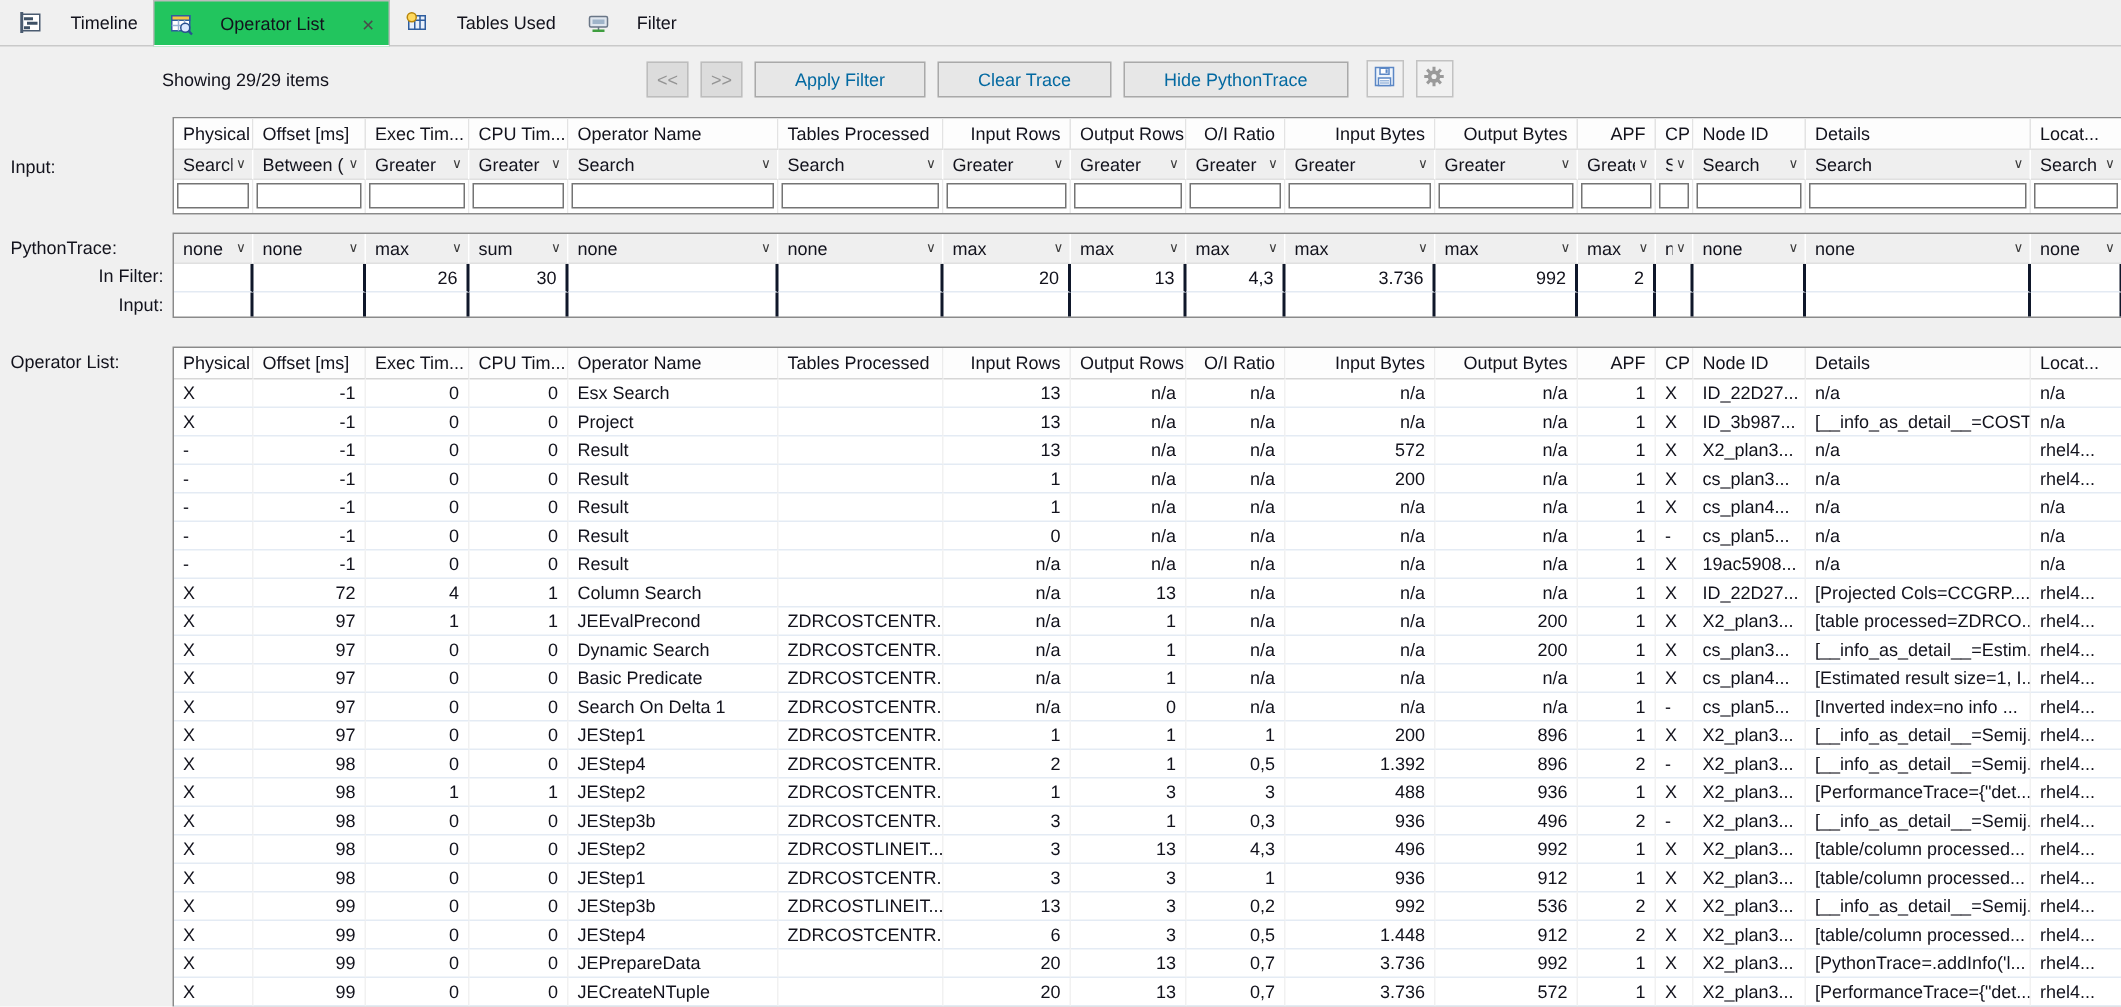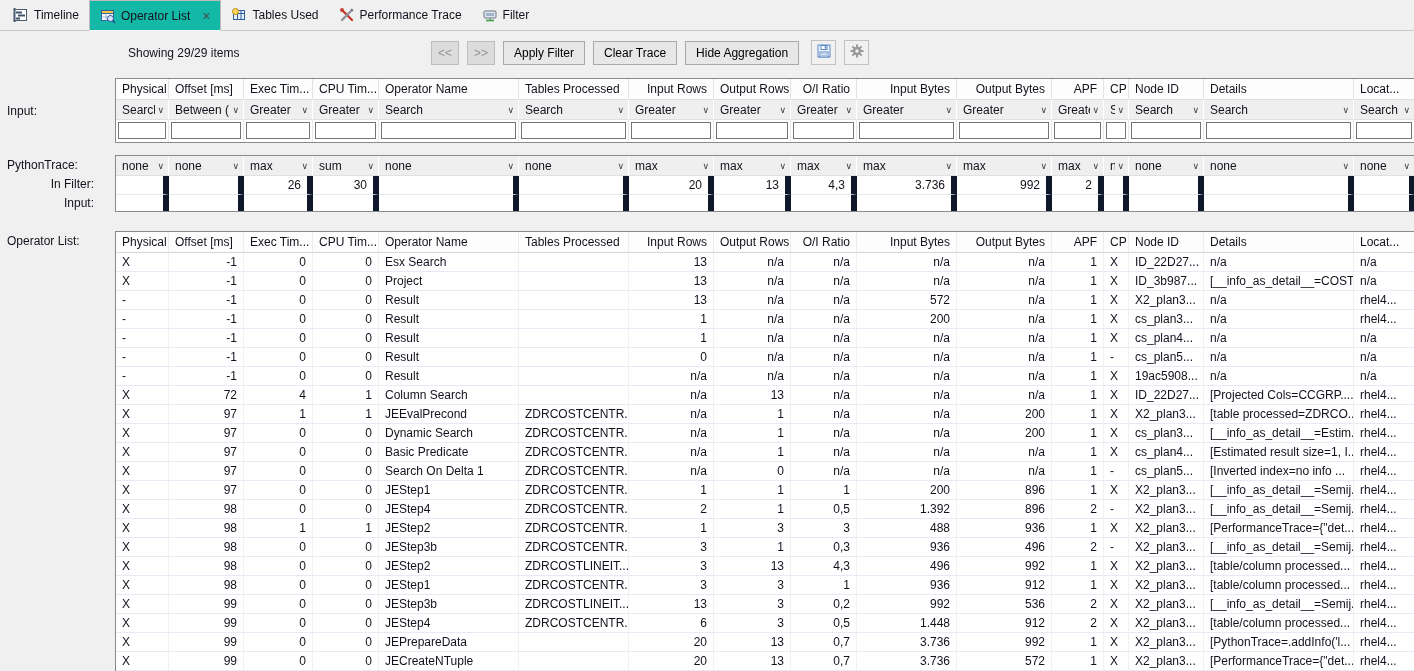--- a/index.html
+++ b/index.html
@@ -2,58 +2,58 @@
 <html><head>
 <meta charset="utf-8">
 <style>
   html,body{margin:0;padding:0}
   body{
     width:1414px;height:671px;overflow:hidden;background:#f0f0f0;
     font-family:"Liberation Sans","DejaVu Sans",sans-serif;font-size:12px;color:#12121c;
   }
   
   .tabbar{height:30px;background:#f0f0f0;border-bottom:1px solid #c9c9c9;display:flex;align-items:stretch;padding-left:3px}
-  .tab{display:flex;align-items:center;gap:5px;padding:0 10px;cursor:default;white-space:nowrap}
-  .tab.active{background:#14b8a6;border:1px solid #bcbcbc;border-bottom:1px solid #ffffff;margin-bottom:-1px}
+  .tab{display:flex;align-items:center;gap:18px;padding:0 10px;cursor:default;white-space:nowrap}
+  .tab.active{background:#22c55e;border:1px solid #bcbcbc;border-bottom:1px solid #ffffff;margin-bottom:-1px}
   .tab .close{margin-left:7px;color:#4a4a4a;font-size:14px;line-height:14px}
   .ticon svg{display:block}
   
   .toolbar{position:relative;height:27px;margin-top:8px}
-  .showing{position:absolute;left:128px;top:7px}
+  .showing{position:absolute;left:108px;top:7px}
   .btngroup{position:absolute;left:431px;top:1px;display:flex;gap:8px;align-items:center}
-  .btn{height:24px;padding:0 10px;background:#e7e7e7;border:1px solid #a9a9a9;
-       font-family:"Liberation Sans","DejaVu Sans",sans-serif;font-size:12px;color:#000000;cursor:default}
+  .btn{height:24px;padding:0 26px;background:#e7e7e7;border:1px solid #a9a9a9;
+       font-family:"Liberation Sans","DejaVu Sans",sans-serif;font-size:12px;color:#0369a1;cursor:default}
   .btn.nav{width:28px;padding:0;color:#949494;background:#dcdcdc;border-color:#bdbdbd}
   .iconbtn{width:25px;height:25px;display:flex;align-items:center;justify-content:center;
            background:#f1f1f1;border:1px solid #c2c2c2;padding:0;cursor:default}
   .iconbtn.first{margin-left:4px}
   
   .section{display:flex;align-items:flex-start}
   .sec-filter{margin-top:12px}
   .sec-agg{margin-top:12px}
   .sec-list{margin-top:18px}
   .labelcol{width:115px;flex:none;box-sizing:border-box;padding-left:7px}
   .lbl-filter{padding-top:26px}
   .agg-l1{height:20px;line-height:20px}
-  .agg-l2,.agg-l3{height:19px;line-height:19px;text-align:right;padding-right:21px}
+  .agg-l2,.agg-l3{height:19px;line-height:19px;text-align:right;padding-right:6px}
   .lbl-list{padding-top:3px}
   
   .gridtable{display:grid;background:#ffffff;border:1px solid #8a8a8a;flex:none}
   .grow{display:contents}
   .a-l{text-align:left}.a-r{text-align:right}.a-c{text-align:left}
   .fhead{height:21px;line-height:21px;background:#fdfdfd;border-right:1px solid #e3e3e3;border-bottom:1px solid #dedede;
          padding:0 6px;overflow:hidden;white-space:nowrap;box-sizing:border-box}
   .opcell{height:20px;background:#efefef;border-right:1px solid #ffffff;border-bottom:1px solid #e0e0e0;
           display:flex;align-items:center;padding:0 4px 0 6px;box-sizing:border-box;overflow:hidden}
   .oplabel{flex:1 1 auto;overflow:hidden;white-space:nowrap}
   .chev{flex:none;font-size:9px;color:#3a3a3a;margin-left:2px}
   .fincell{height:22px;background:#ffffff;border-right:1px solid #eaeaea;padding:2px;box-sizing:border-box}
   .fin{width:100%;height:17px;border:1px solid #747474;box-sizing:border-box;padding:0 2px;
        font-family:"Liberation Sans","DejaVu Sans",sans-serif;font-size:11px;background:#fff}
-  .acell{height:19px;line-height:19px;border-right:6px solid #0f172a;border-bottom:1px solid #e3eaf3;
+  .acell{height:19px;line-height:19px;border-right:2px solid #0f172a;border-bottom:1px solid #e3eaf3;
          padding:0 6px;box-sizing:border-box;overflow:hidden;white-space:nowrap}
   .acell.rest{height:16px;line-height:16px;border-bottom:none}
   .ohead{height:21px;line-height:21px;background:#fdfdfd;border-right:1px solid #ececec;border-bottom:1px solid #d6d6d6;
          padding:0 6px;overflow:hidden;white-space:nowrap;box-sizing:border-box}
   .ocell{height:19px;line-height:19px;border-right:1px solid #f1f1f1;border-bottom:1px solid #e4ebf4;
          padding:0 6px;box-sizing:border-box;overflow:hidden;white-space:nowrap}
 </style>
 </head>
 <body>
 
@@ -93,49 +93,38 @@
           <line x1="6.5" y1="3.5" x2="6.5" y2="12.5" stroke="#2e5d9e"></line>
           <line x1="10" y1="3.5" x2="10" y2="12.5" stroke="#2e5d9e"></line>
           <circle cx="4.5" cy="4.5" r="3" fill="#ffd95e" stroke="#b8860b"></circle>
         </svg>
     </span>
     <span>Tables Used</span>
   </div>
   <div class="tab">
     <span class="ticon">
       <svg width="16" height="16" viewBox="0 0 16 16">
-          <path d="M3 3 L13 13" stroke="#c23b2e" stroke-width="2.4" stroke-linecap="round"></path>
-          <circle cx="3" cy="3" r="1.9" fill="#c23b2e"></circle>
-          <path d="M13 3 L3 13" stroke="#8f949c" stroke-width="2.4" stroke-linecap="round"></path>
-          <path d="M12 2 L14 4" stroke="#70757d" stroke-width="1.4"></path>
-        </svg>
-    </span>
-    <span>Performance Trace</span>
-  </div>
-  <div class="tab">
-    <span class="ticon">
-      <svg width="16" height="16" viewBox="0 0 16 16">
           <rect x="2" y="4" width="12" height="7" rx="1" fill="#dfe6ee" stroke="#6a7686"></rect>
           <rect x="4" y="6" width="8" height="3" fill="#9fb4c9"></rect>
           <line x1="8" y1="11" x2="8" y2="13" stroke="#6a7686"></line>
           <line x1="4" y1="13.5" x2="12" y2="13.5" stroke="#3f9e3f" stroke-width="1.6"></line>
         </svg>
     </span>
     <span>Filter</span>
   </div>
 </div>
 
 <div class="toolbar">
   <span class="showing">Showing 29/29 items</span>
   <div class="btngroup">
     <button class="btn nav">&lt;&lt;</button>
     <button class="btn nav">&gt;&gt;</button>
     <button class="btn">Apply Filter</button>
     <button class="btn">Clear Trace</button>
-    <button class="btn">Hide Aggregation</button>
+    <button class="btn">Hide PythonTrace</button>
     <button class="iconbtn first">
       <span>
         <svg width="16" height="16" viewBox="0 0 16 16">
             <rect x="2" y="2" width="12" height="12" fill="#eef4fb" stroke="#5b87c5"></rect>
             <rect x="5" y="2.5" width="6" height="4" fill="#ffffff" stroke="#5b87c5"></rect>
             <rect x="8.7" y="3.2" width="1.4" height="2.4" fill="#5b87c5"></rect>
             <rect x="4" y="9" width="8" height="5" fill="#ffffff" stroke="#5b87c5"></rect>
             <line x1="5" y1="10.8" x2="11" y2="10.8" stroke="#9cb8dc"></line>
             <line x1="5" y1="12.4" x2="11" y2="12.4" stroke="#9cb8dc"></line>
           </svg>

